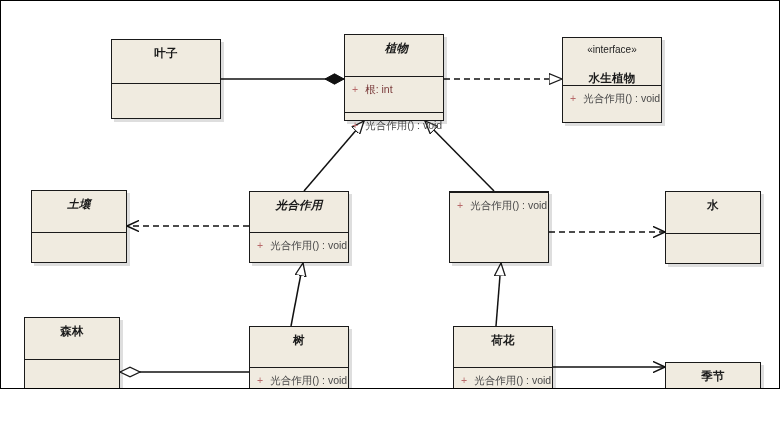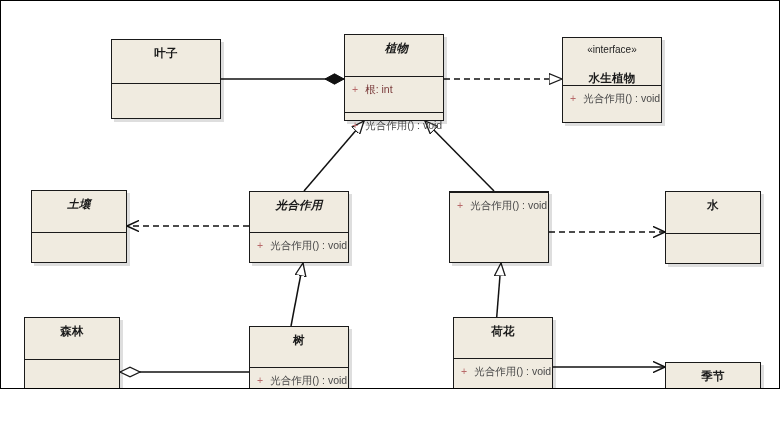--- a/index.html
+++ b/index.html
@@ -240,21 +240,21 @@
     </div>
     <div class="uml-sep"></div>
     <div class="uml-members">
       <div class="member-row">
         <span class="member-vis">+</span>
         <span class="member-text">光合作用() : void</span>
       </div>
     </div>
   </div>
 
-  <div class="uml-class" style="left:452px; top:316px; width:100px; height:82px;">
+  <div class="uml-class" style="left:452px; top:325px; width:100px; height:82px;">
     <div class="uml-name-cell" style="height:29px;">
       <span class="cls-name">荷花</span>
     </div>
     <div class="uml-sep"></div>
     <div class="uml-members">
       <div class="member-row">
         <span class="member-vis">+</span>
         <span class="member-text">光合作用() : void</span>
       </div>
     </div>

